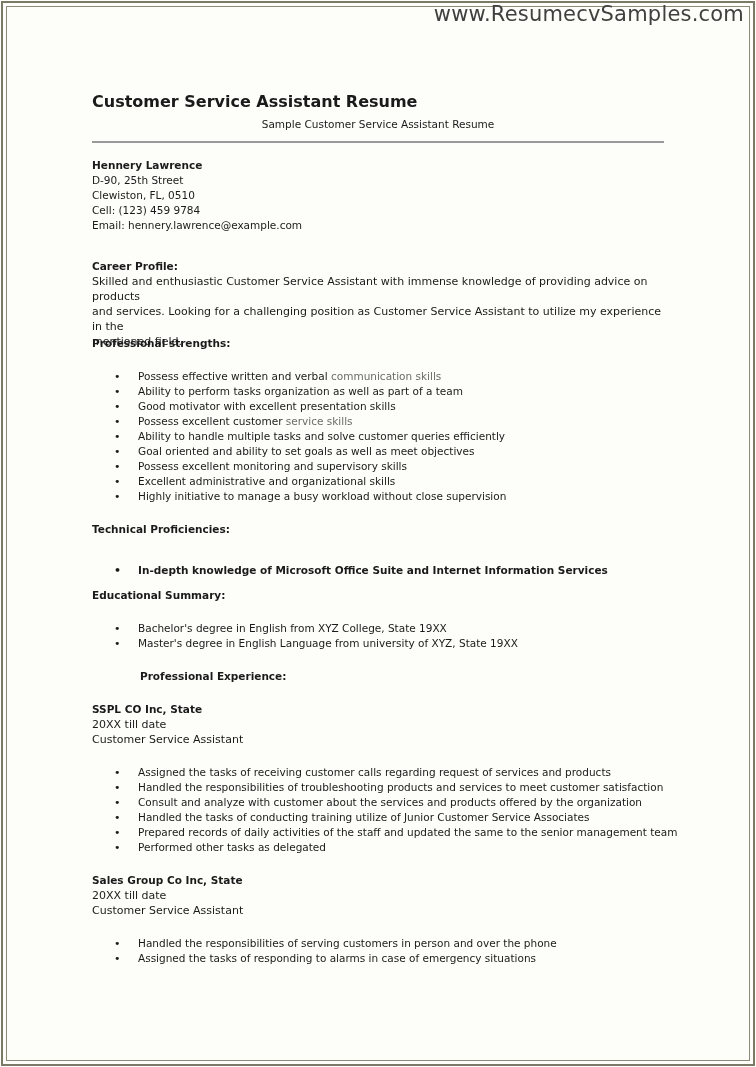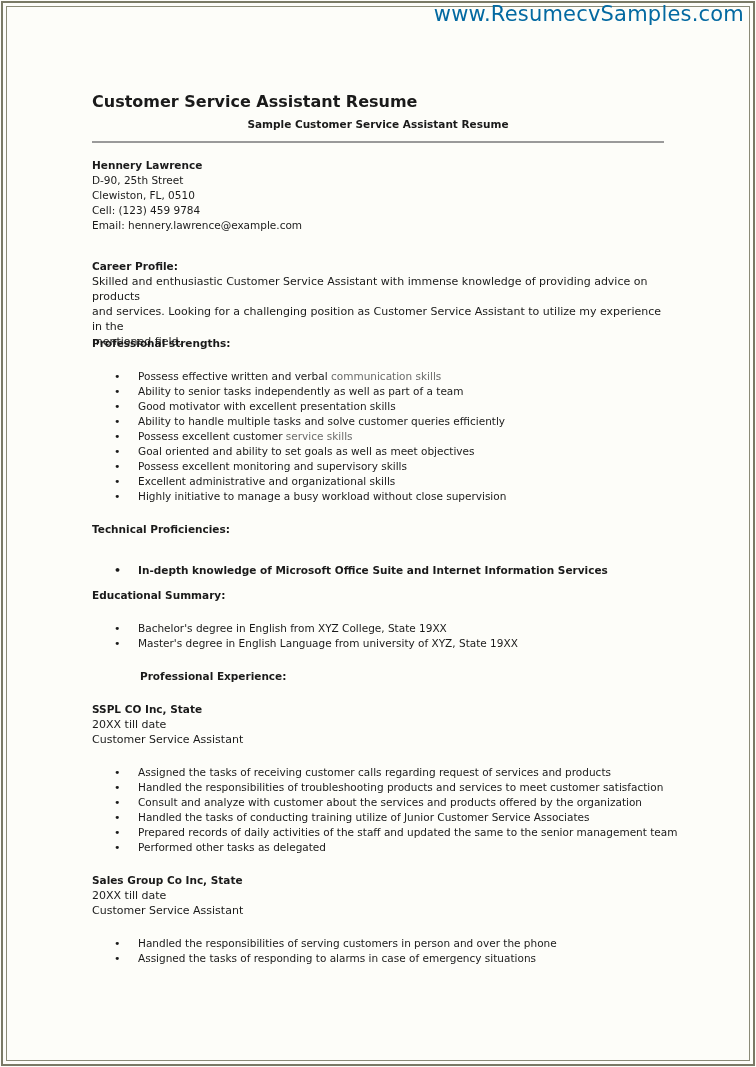--- a/index.html
+++ b/index.html
@@ -13,31 +13,31 @@
   .frame-outer {
     position: absolute; left: 1px; top: 1px; width: 750px; height: 1061px;
     border: 2px solid #7a7a66;
   }
   .frame-inner {
     position: absolute; left: 6px; top: 6px; width: 742px; height: 1053px;
     border: 1px solid #8b8b78;
   }
   .watermark {
     position: absolute; right: 12px; top: 2px;
-    font-size: 21px; color: #0369a1; letter-spacing: 0.2px;
+    font-size: 21px; color: #404040; letter-spacing: 0.2px;
     font-family: "DejaVu Sans", sans-serif;
   }
   .page { position: absolute; left: 92px; top: 0; width: 572px; }
   .title {
     position: absolute; top: 92px; left: 0;
     font-weight: bold; font-size: 16px; margin: 0;
   }
   .subtitle {
     position: absolute; top: 118px; left: 0; width: 572px; text-align: center;
-    font-weight: bold; font-size: 10.5px;
+    font-weight: normal; font-size: 10.5px;
   }
   .rule {
     position: absolute; top: 141px; left: 0; width: 572px; height: 0;
     border-top: 2px solid #9a9a9a;
   }
   .contact {
     position: absolute; top: 158px; left: 0; width: 572px; text-align: left;
     font-size: 10.5px; line-height: 15px;
   }
   .contact .name { font-weight: bold; }
@@ -80,24 +80,24 @@
     <div class="body-text">Skilled and enthusiastic Customer Service Assistant with immense knowledge of providing advice on products</div>
     <div class="body-text">and services. Looking for a challenging position as Customer Service Assistant to utilize my experience in the</div>
     <div class="body-text">mentioned field.</div>
   </div>
 
   <div class="abs" style="top:336px;">
     <div class="section-head">Professional strengths:</div>
   </div>
   <ul class="bullets abs" style="top:369px;">
     <li><span>Possess effective written and verbal </span><span class="link-text">communication skills</span></li>
-    <li><span>Ability to senior tasks independently as well as part of a team</span></li>
+    <li><span>Ability to perform tasks organization as well as part of a team</span></li>
     <li><span>Good motivator with excellent presentation skills</span></li>
+    <li><span>Possess excellent customer </span><span class="link-text">service skills</span></li>
     <li><span>Ability to handle multiple tasks and solve customer queries efficiently</span></li>
-    <li><span>Possess excellent customer </span><span class="link-text">service skills</span></li>
     <li><span>Goal oriented and ability to set goals as well as meet objectives</span></li>
     <li><span>Possess excellent monitoring and supervisory skills</span></li>
     <li><span>Excellent administrative and organizational skills</span></li>
     <li><span>Highly initiative to manage a busy workload without close supervision</span></li>
   </ul>
 
   <div class="abs" style="top:522px;">
     <div class="section-head">Technical Proficiencies:</div>
   </div>
   <ul class="bullets abs" style="top:563px;font-weight:bold;">

